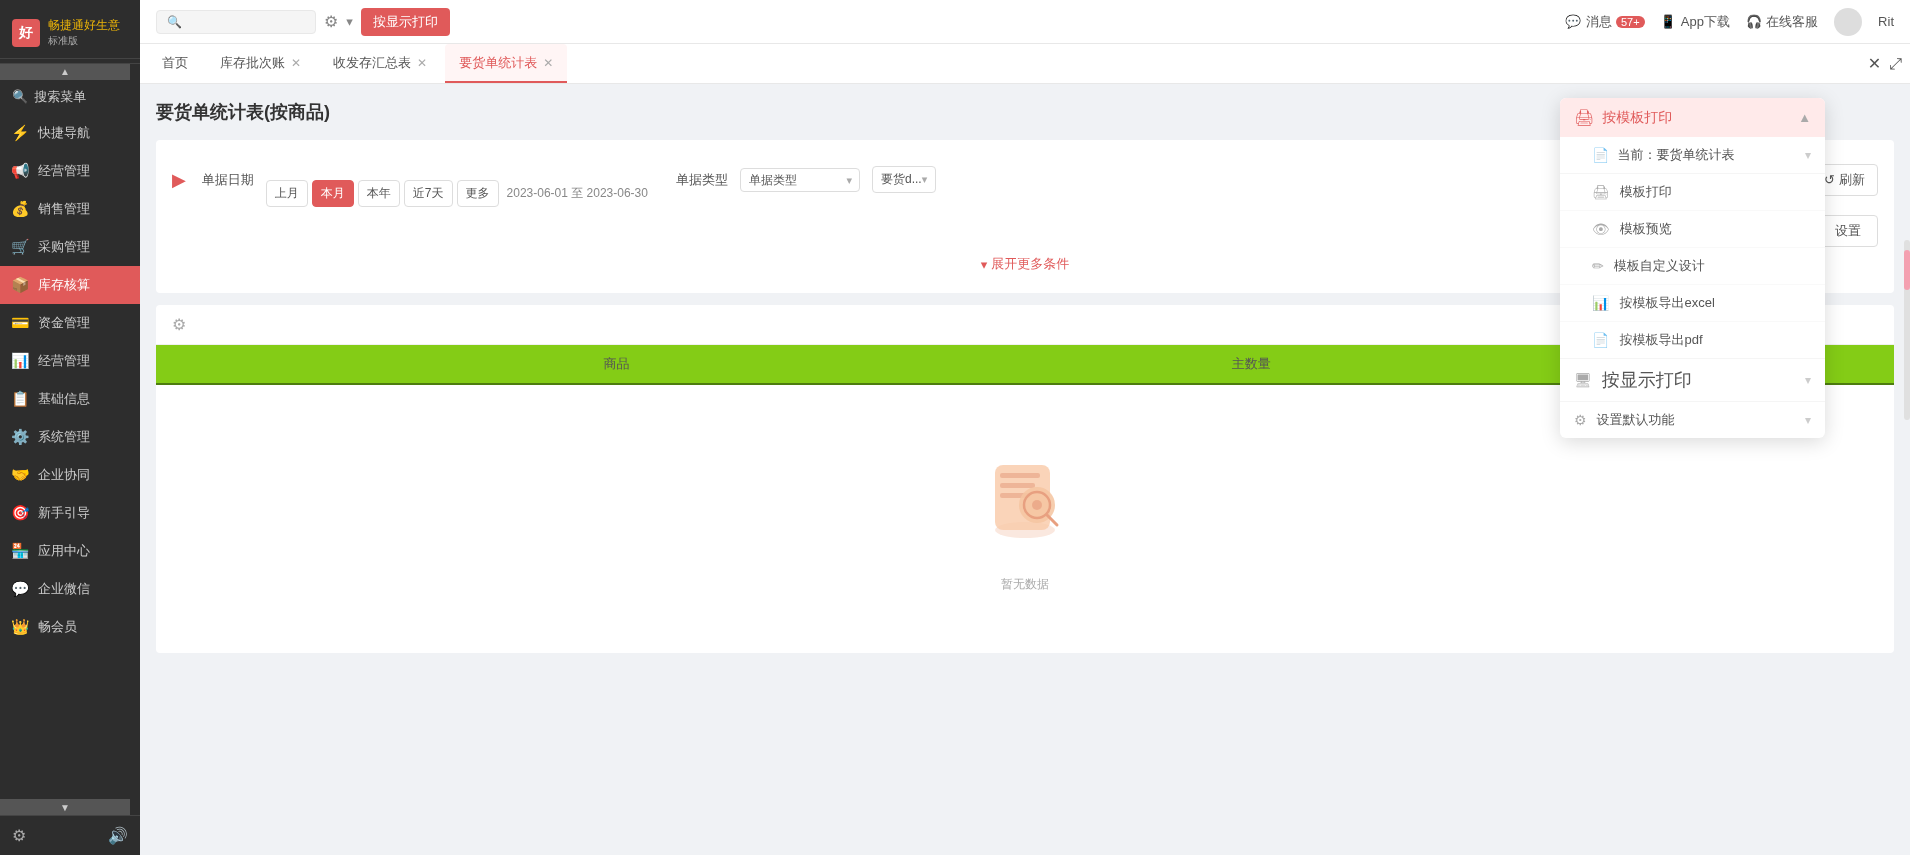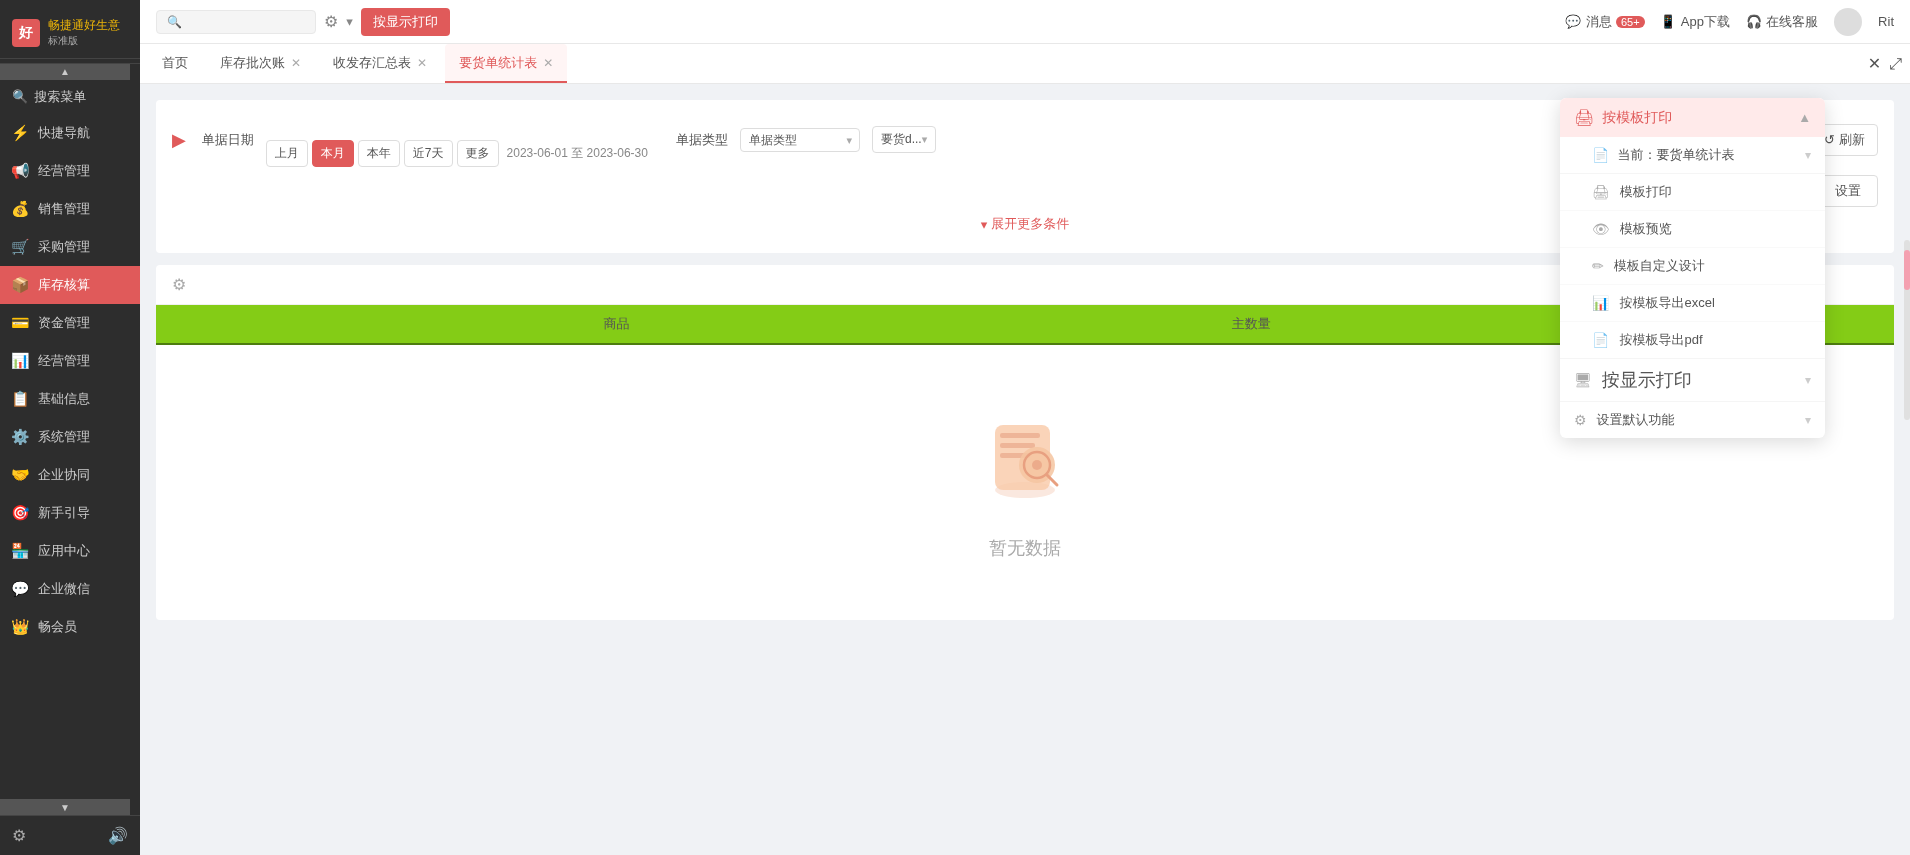--- a/index.html
+++ b/index.html
@@ -63,21 +63,21 @@
     
     .table-container { background: #fff; border-radius: 4px; overflow: hidden; }
     .table-toolbar { display: flex; align-items: center; padding: 10px 16px; border-bottom: 1px solid #f0f0f0; gap: 8px; }
     .toolbar-icon { color: #aaa; cursor: pointer; font-size: 16px; }
     .table-header { display: flex; background: #84cc16; border-bottom: 2px solid #4d7c0f; }
     .table-col { padding: 10px 8px; font-size: 13px; color: #555; font-weight: 500; flex: 1; text-align: center; }
     .table-col.col-check { flex: 0 0 40px; }
     .table-col.col-product { flex: 2; }
     .empty-state { display: flex; flex-direction: column; align-items: center; justify-content: center; padding: 60px 0; }
     .empty-icon { font-size: 80px; margin-bottom: 12px; }
-    .empty-text { color: #aaa; font-size: 18px; }
+    .empty-text { color: #aaa; font-size: 12px; }
     .btn-query { background: #e05a5a; color: white; border: none; border-radius: 4px; padding: 6px 20px; font-size: 13px; cursor: pointer; }
     .btn-setting { border: 1px solid #ddd; background: #fff; border-radius: 4px; padding: 6px 16px; font-size: 13px; cursor: pointer; color: #555; }
     .btn-export { border: 1px solid #ddd; background: #fff; border-radius: 4px; padding: 6px 12px; font-size: 13px; cursor: pointer; color: #555; display: flex; align-items: center; gap: 4px; }
     .btn-refresh { border: 1px solid #ddd; background: #fff; border-radius: 4px; padding: 6px 12px; font-size: 13px; cursor: pointer; color: #555; display: flex; align-items: center; gap: 4px; }
     .btn-print { display: flex; align-items: center; gap: 4px; border: 1px solid #ddd; background: #fff; border-radius: 4px; padding: 6px 12px; font-size: 13px; cursor: pointer; color: #555; }
 
     
     .expand-area { display: flex; justify-content: center; padding: 8px 0; }
   </style>
 </head>
@@ -177,21 +177,21 @@
         <span style="color:#ccc;font-size:12px;"></span>
       </div>
       <span style="color:#888;cursor:pointer;font-size:16px;">⚙</span>
       <span style="color:#888;cursor:pointer;">▾</span>
       <button class="topbar-btn-industry">按显示打印</button>
     </div>
     <div class="topbar-right">
       <div class="topbar-right-item">
         <span>💬</span>
         <span>消息</span>
-        <span class="badge">65+</span>
+        <span class="badge">57+</span>
       </div>
       <div class="topbar-right-item">
         <span>📱</span>
         <span>App下载</span>
       </div>
       <div class="topbar-right-item">
         <span>🎧</span>
         <span>在线客服</span>
       </div>
       <div class="avatar"></div>
@@ -215,20 +215,21 @@
       <span>要货单统计表</span>
       <span class="tab-close">✕</span>
     </div>
     <div class="tabs-right">
       <button class="tabs-right-btn">✕</button>
       <button class="tabs-right-btn">⤢</button>
     </div>
   </div>
 
   <div class="page-content">
+    <div class="page-title">要货单统计表(按商品)</div>
 
     <div class="filter-bar">
       <div class="filter-row">
 
         <span style="color:#e05a5a;font-size:18px;cursor:pointer;margin-right:4px;">▶</span>
 
         <span class="filter-label">单据日期</span>
         <div class="filter-date-btns">
           <button class="filter-date-btn">上月</button>
           <button class="filter-date-btn active">本月</button>

